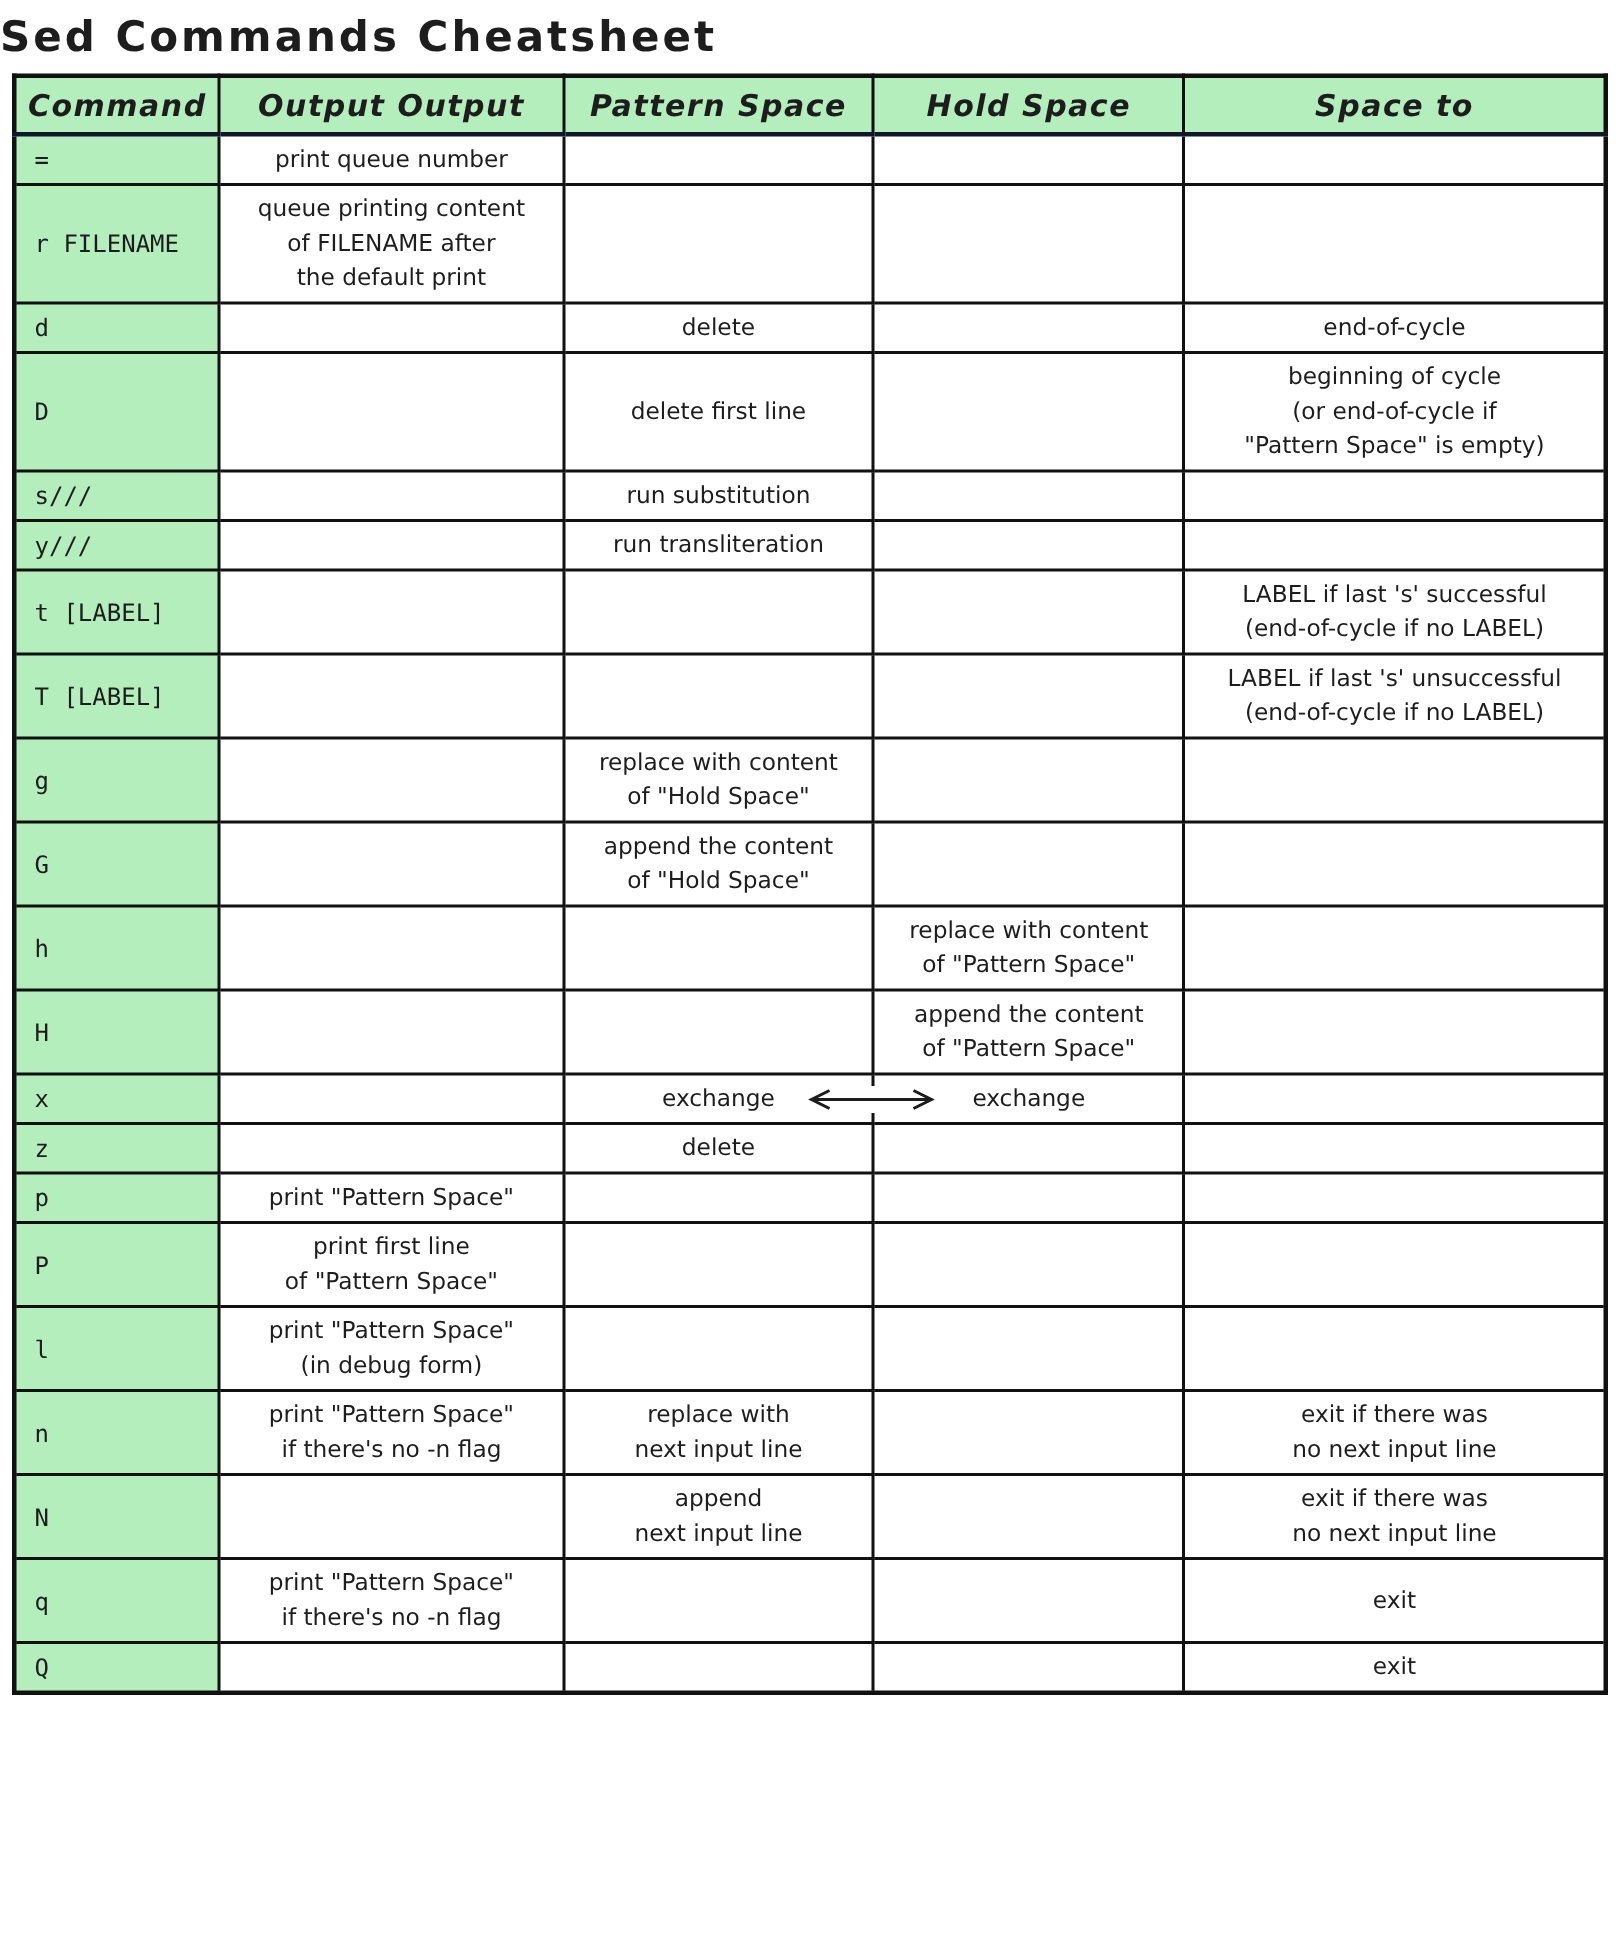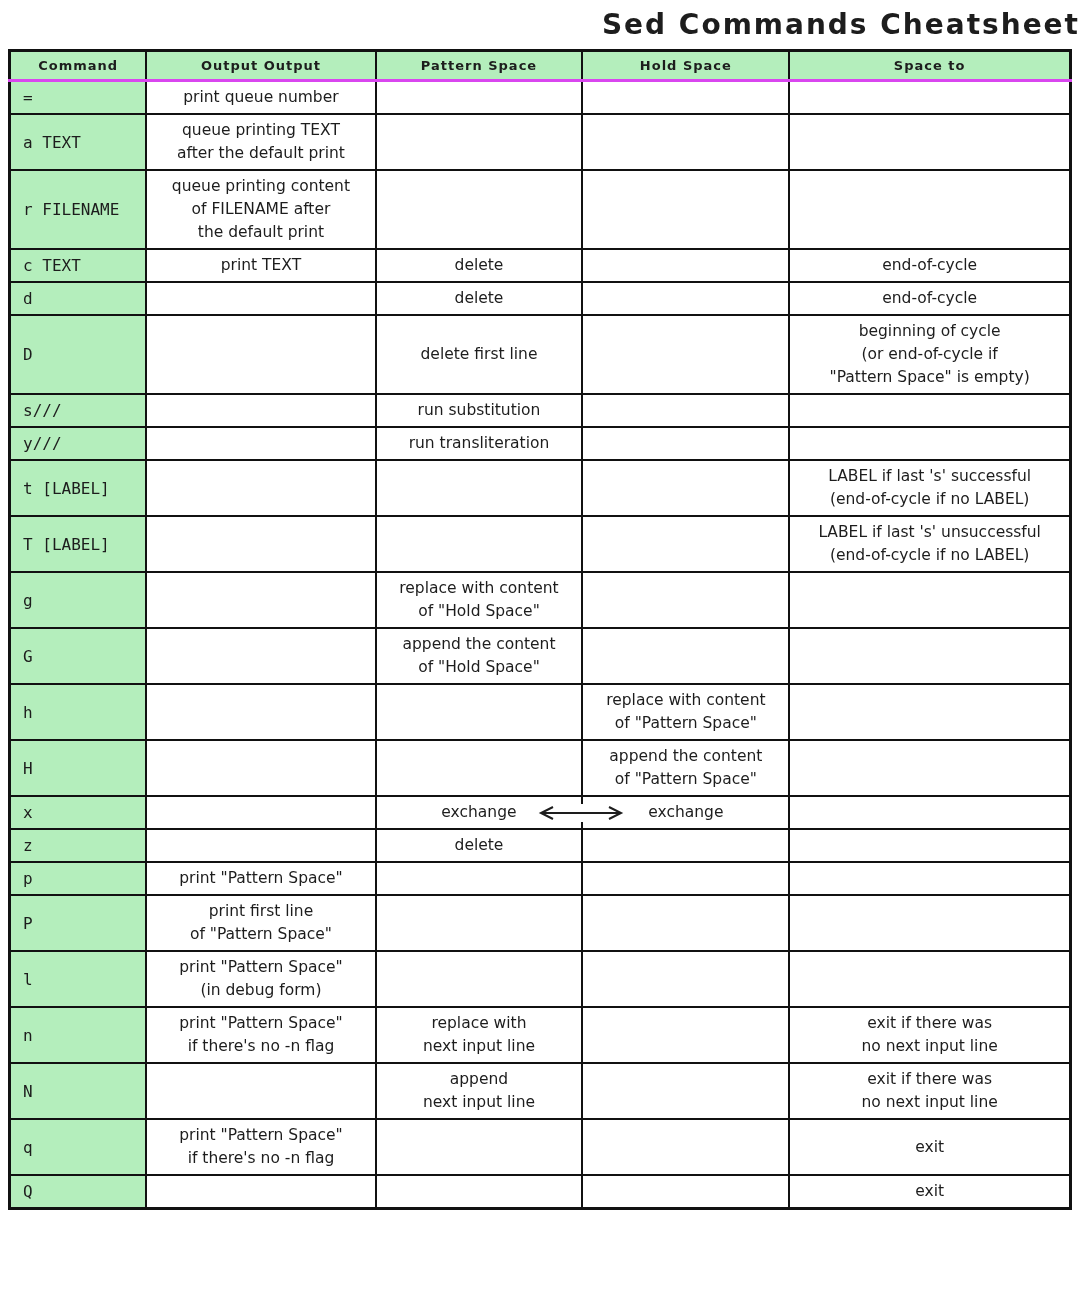--- a/index.html
+++ b/index.html
@@ -13,21 +13,21 @@
     color: #1d1d1d;
     -webkit-font-smoothing: antialiased;
   }
   .page {
     width: 1080px;
     min-height: 1297px;
     box-sizing: border-box;
     padding-top: 6px;
   }
   .title {
-    text-align: right;
+    text-align: left;
     font-size: 28px;
     font-weight: bold;
     letter-spacing: 2px;
     margin: 2px 0 8px 0;
   }
   table.sheet {
     border-collapse: collapse;
     table-layout: fixed;
     width: 1064px;
     margin: 0 8px;
@@ -38,25 +38,26 @@
   col.c-pattern { width: 19.5%; }
   col.c-hold    { width: 19.5%; }
   col.c-jump    { width: 26.5%; }
 
   th, td {
     border: 2px solid #111111;
     vertical-align: middle;
   }
   thead th {
     background: #b4eebc;
-    font-size: 13px;
+    font-size: 20px;
     font-weight: bold;
     padding: 6px 4px;
     letter-spacing: 1px;
-    border-bottom: 3px solid #d946ef;
+    border-bottom: 3px solid #0f172a;
+    font-style: italic;
   }
   td.cmd {
     background: #b4eebc;
     font-family: "DejaVu Sans Mono", monospace;
     font-size: 16px;
     text-align: left;
     padding: 4px 4px 4px 12px;
   }
   td.desc {
     font-size: 15.5px;
@@ -103,42 +104,27 @@
     </thead>
     <tbody>
         <tr>
           <td class="cmd"><span class="cell-text">=</span></td>
           <td class="desc"><span class="cell-text">print queue number</span></td>
           <td class="desc"><span class="cell-text"></span></td>
           <td class="desc"><span class="cell-text"></span></td>
           <td class="desc"><span class="cell-text"></span></td>
         </tr>
         <tr>
-          <td class="cmd"><span class="cell-text">a TEXT</span></td>
-          <td class="desc"><span class="cell-text">queue printing TEXT
-after the default print</span></td>
-          <td class="desc"><span class="cell-text"></span></td>
-          <td class="desc"><span class="cell-text"></span></td>
-          <td class="desc"><span class="cell-text"></span></td>
-        </tr>
-        <tr>
           <td class="cmd"><span class="cell-text">r FILENAME</span></td>
           <td class="desc"><span class="cell-text">queue printing content
 of FILENAME after
 the default print</span></td>
           <td class="desc"><span class="cell-text"></span></td>
           <td class="desc"><span class="cell-text"></span></td>
           <td class="desc"><span class="cell-text"></span></td>
-        </tr>
-        <tr>
-          <td class="cmd"><span class="cell-text">c TEXT</span></td>
-          <td class="desc"><span class="cell-text">print TEXT</span></td>
-          <td class="desc"><span class="cell-text">delete</span></td>
-          <td class="desc"><span class="cell-text"></span></td>
-          <td class="desc"><span class="cell-text">end-of-cycle</span></td>
         </tr>
         <tr>
           <td class="cmd"><span class="cell-text">d</span></td>
           <td class="desc"><span class="cell-text"></span></td>
           <td class="desc"><span class="cell-text">delete</span></td>
           <td class="desc"><span class="cell-text"></span></td>
           <td class="desc"><span class="cell-text">end-of-cycle</span></td>
         </tr>
         <tr>
           <td class="cmd"><span class="cell-text">D</span></td>

